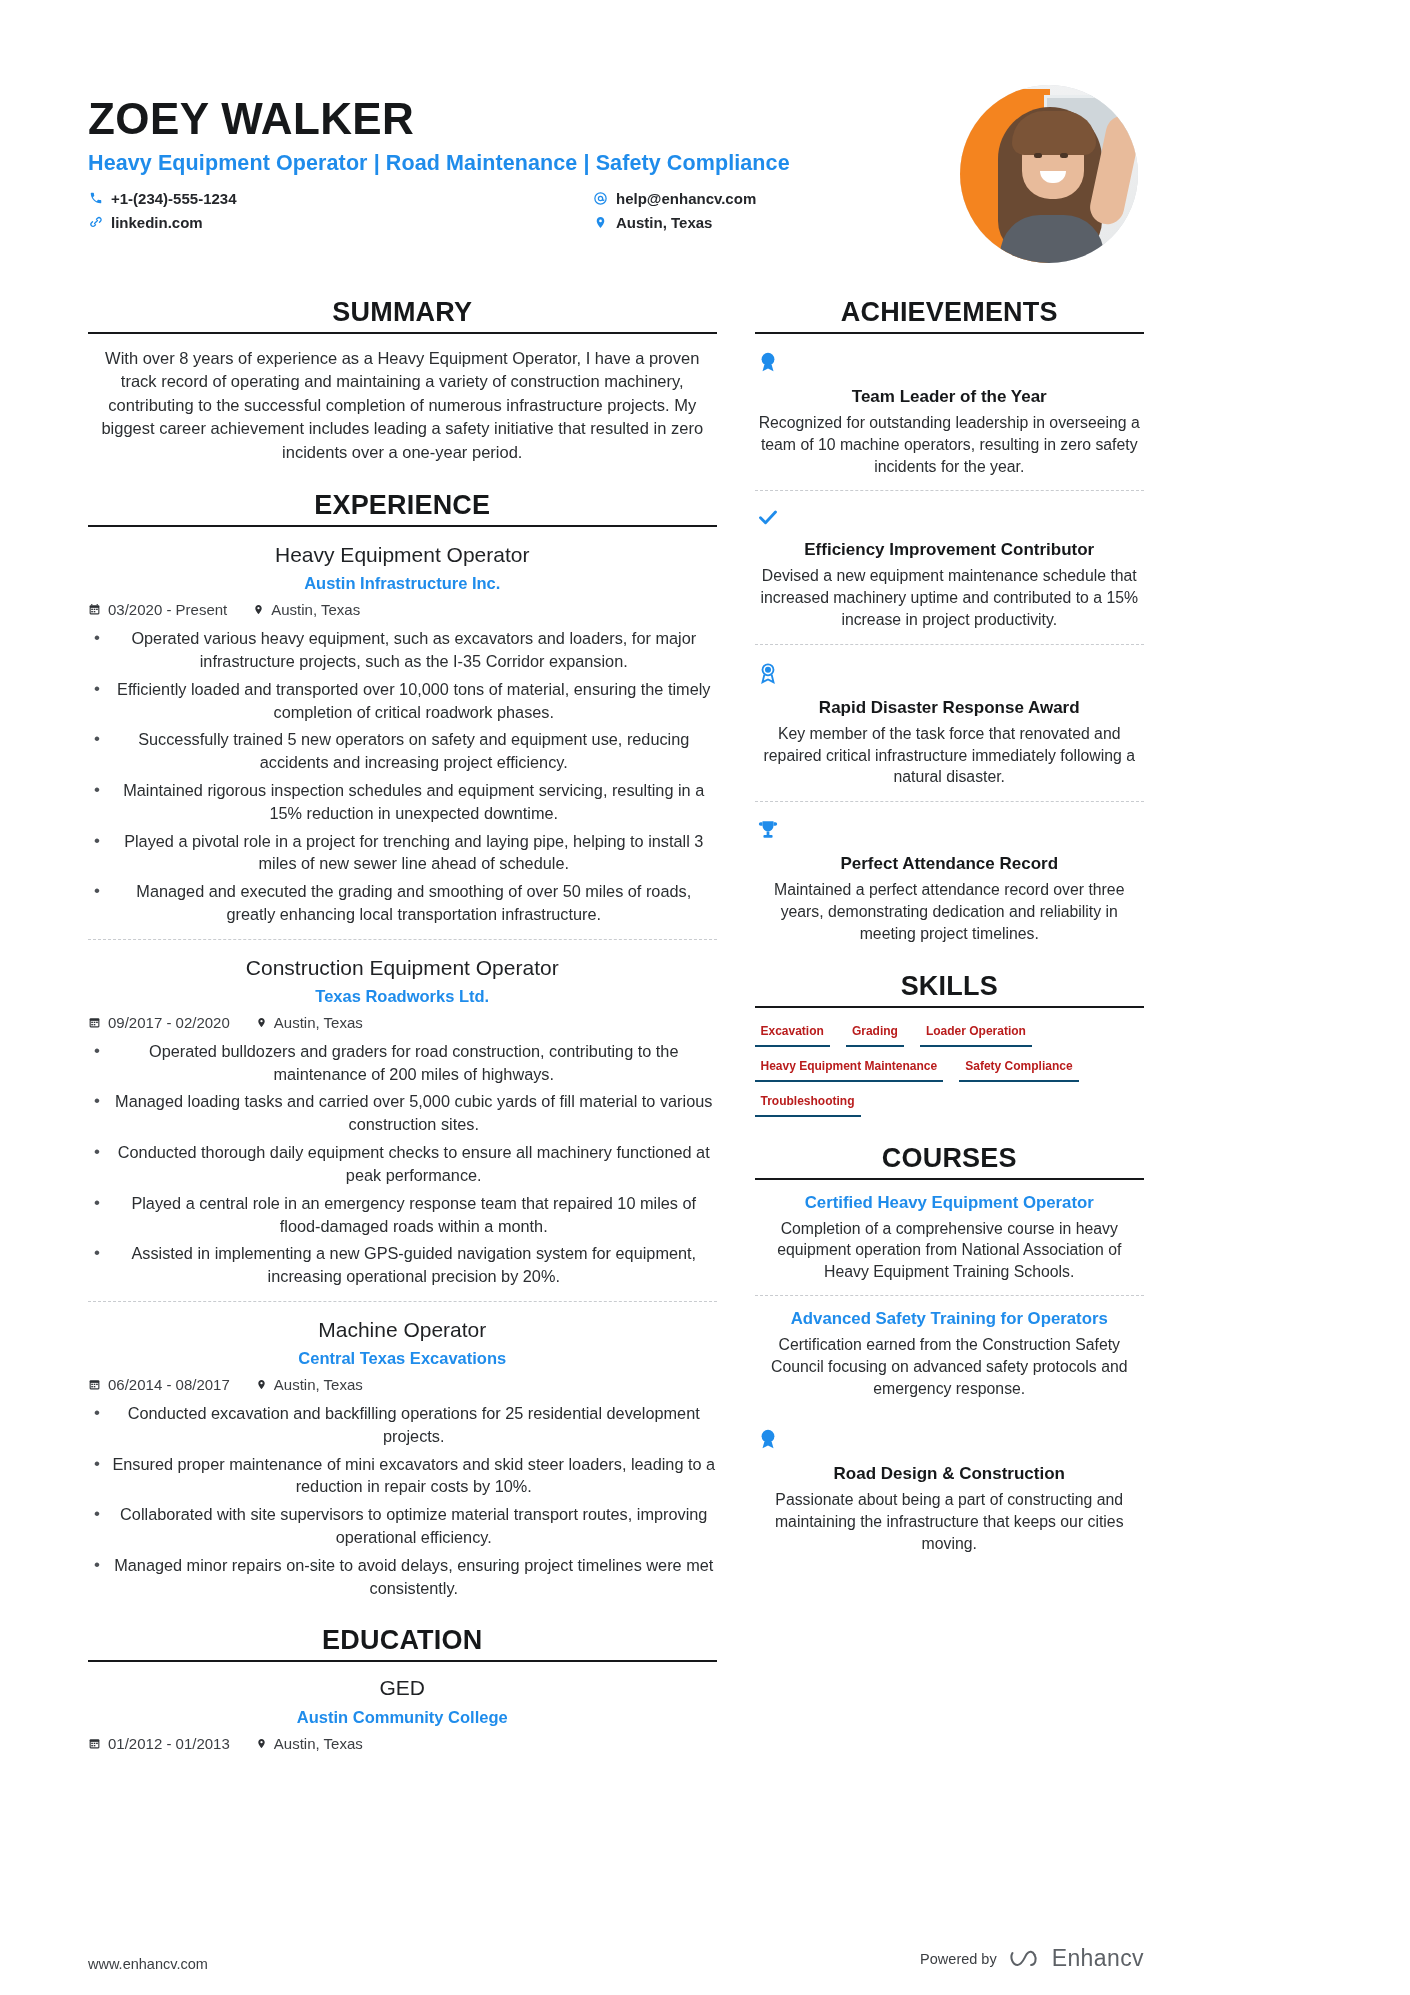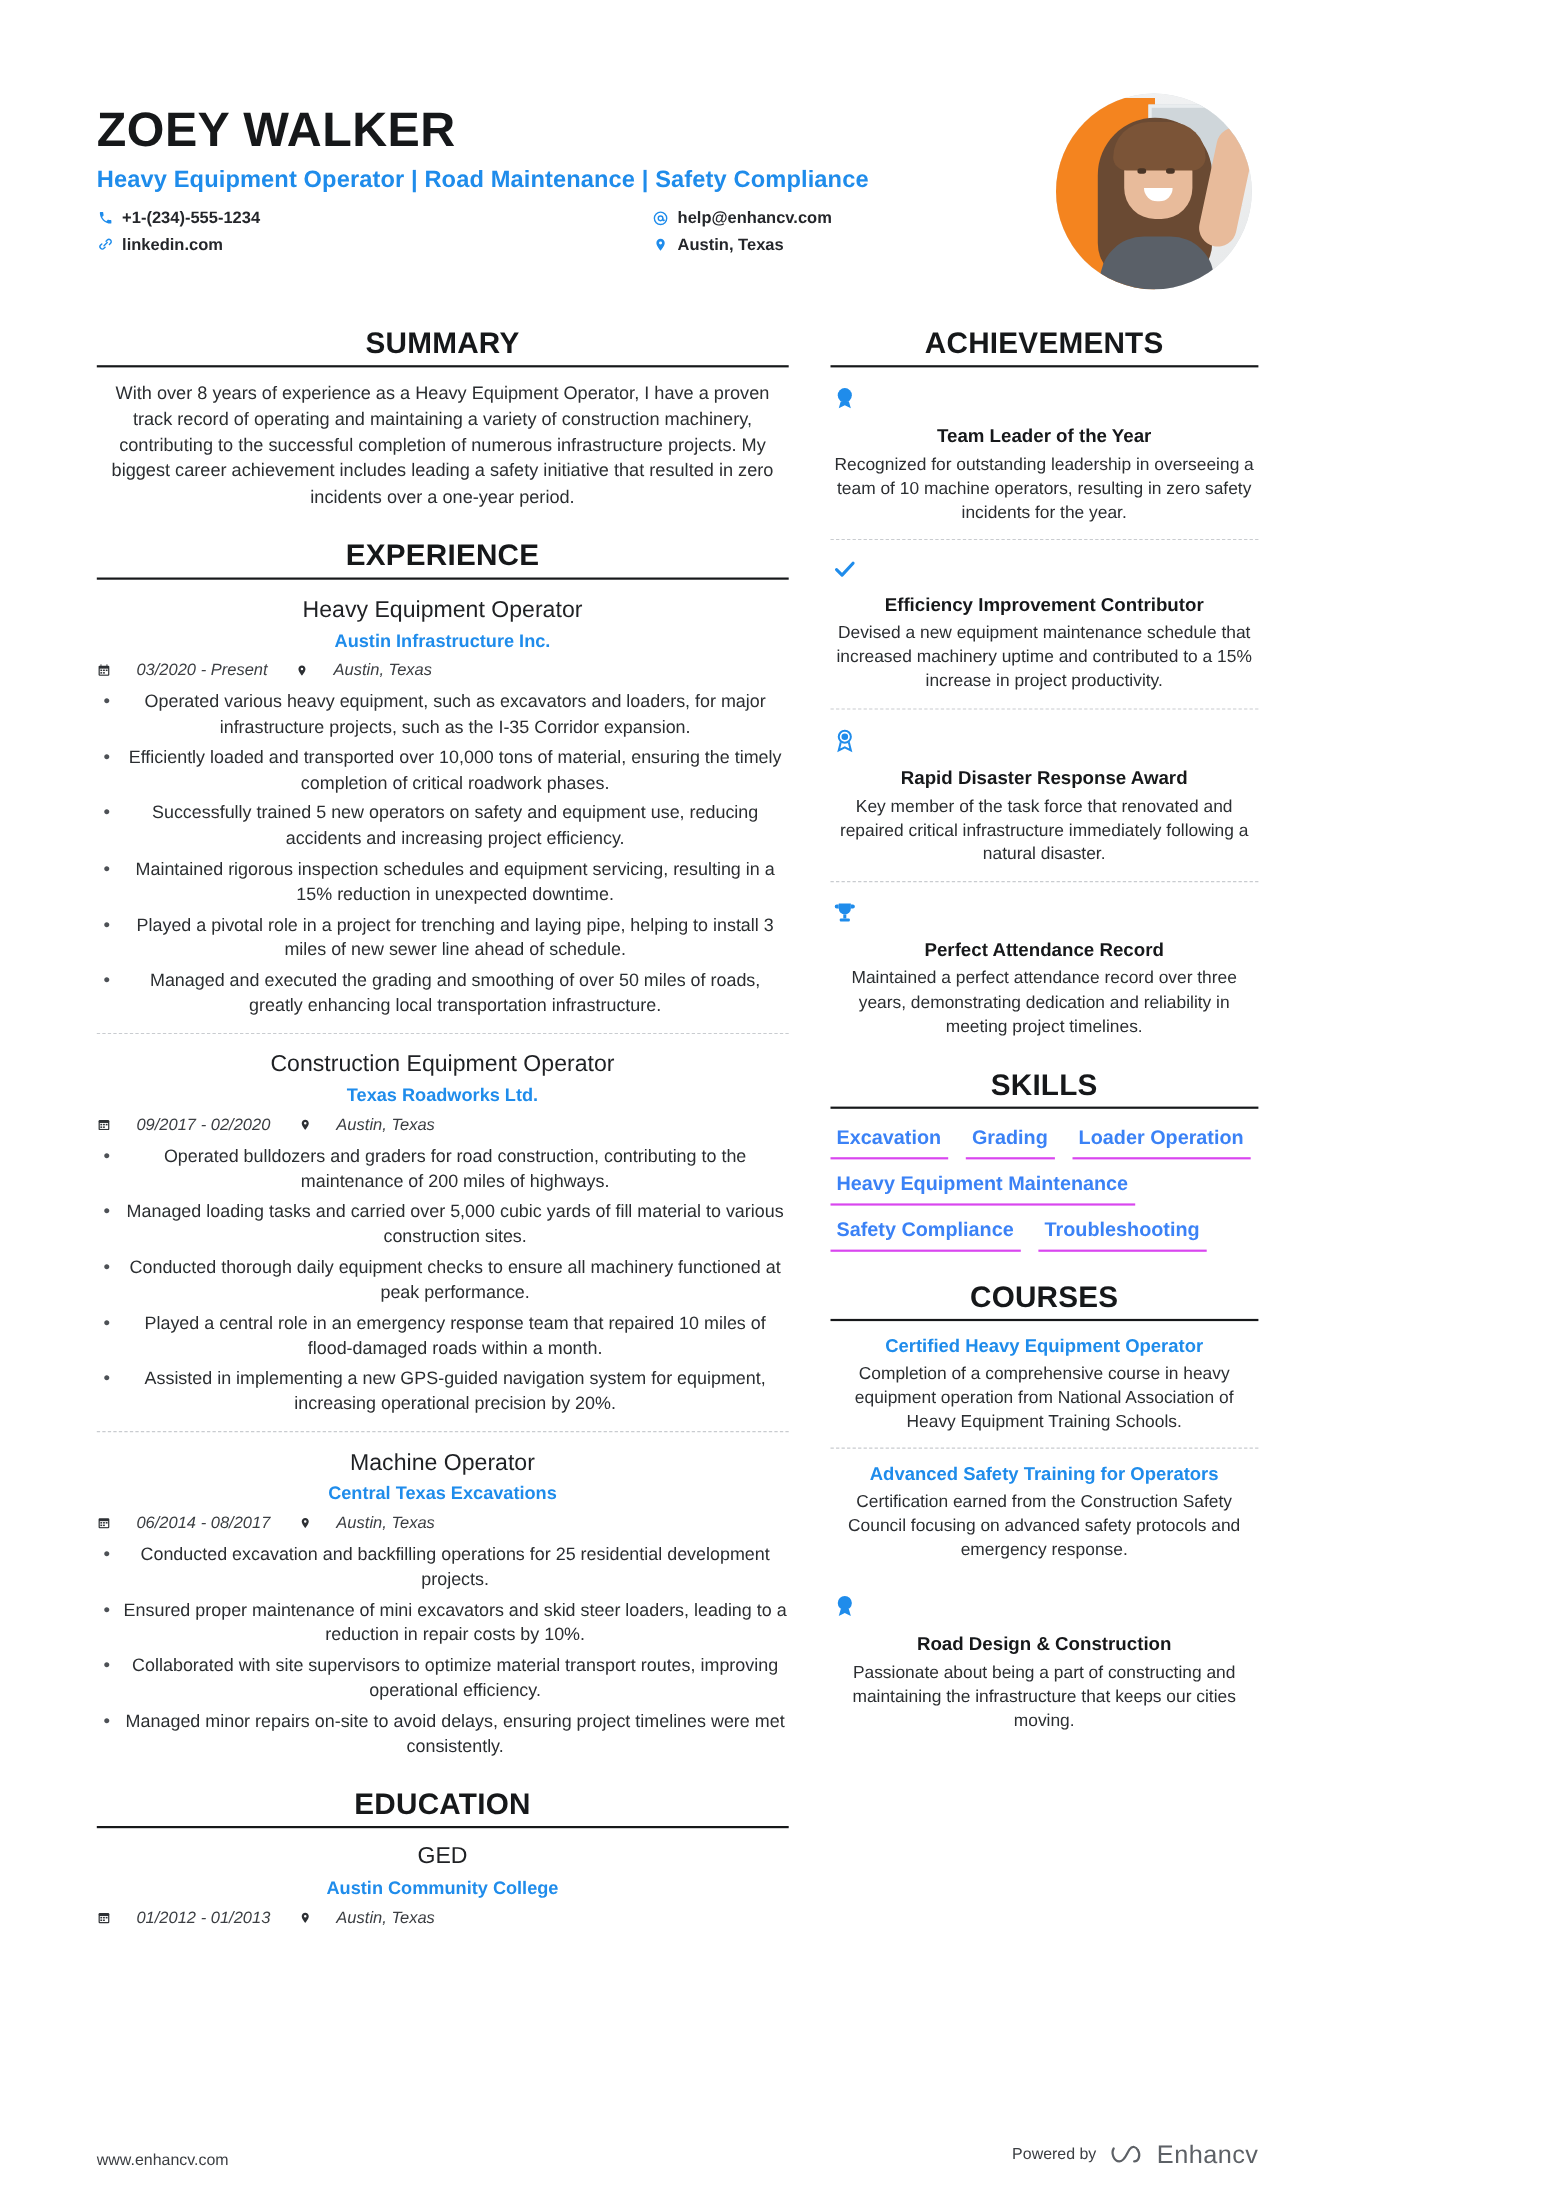--- a/index.html
+++ b/index.html
@@ -85,21 +85,21 @@
     margin-top: 13px;
     font-size: 16.5px;
     line-height: 1.42;
     color: #2b2e31;
   }
 
   .job { margin-top: 16px; }
   .job-title { font-size: 21px; color: #1f2124; }
   .job-company { margin-top: 7px; font-size: 16.5px; font-weight: bold; color: #1f8ceb; }
   .job-meta { margin-top: 8px; display: flex; gap: 26px; font-size: 15px; color: #3b3e42; }
-  .job-meta .mi { display: flex; align-items: center; gap: 23px; font-style: italic; }
+  .job-meta .mi { display: flex; align-items: center; gap: 7px; }
   .job-meta .mi .ic { color: #2d3034; }
   ul.bullets { margin-top: 9px; list-style: none; }
   ul.bullets li {
     position: relative;
     padding-left: 23px;
     font-size: 16.3px;
     line-height: 1.4;
     color: #2b2e31;
     margin-bottom: 5px;
   }
@@ -118,25 +118,25 @@
 
   
   .ach { display: flex; gap: 13px; margin-top: 14px; flex-direction: column; }
   .ach-icon { width: 27px; flex: none; color: #1f8ceb; display: flex; justify-content: center; padding-top: 2px; }
   .ach-title { font-size: 17px; font-weight: bold; color: #16181a; }
   .ach-desc { margin-top: 5px; font-size: 15.8px; line-height: 1.38; color: #2b2e31; }
   .ach-divider { border-bottom: 1px dashed #c9ccd0; margin-top: 13px; }
 
   .skills { margin-top: 16px; display: flex; flex-wrap: wrap; gap: 12px 16px; }
   .skill {
-    font-size: 18px;
+    font-size: 12px;
     font-weight: bold;
-    color: #3b82f6;
+    color: #b91c1c;
     padding: 0 6px 7px 6px;
-    border-bottom: 2px solid #d946ef;
+    border-bottom: 2px solid #0c4a6e;
   }
 
   .course { margin-top: 13px; }
   .course-title { font-size: 16.8px; font-weight: bold; color: #1f8ceb; }
   .course-desc { margin-top: 5px; font-size: 15.8px; line-height: 1.38; color: #2b2e31; }
   .course-divider { border-bottom: 1px dashed #c9ccd0; margin-top: 12px; }
 
   
   .footer {
     position: absolute;

